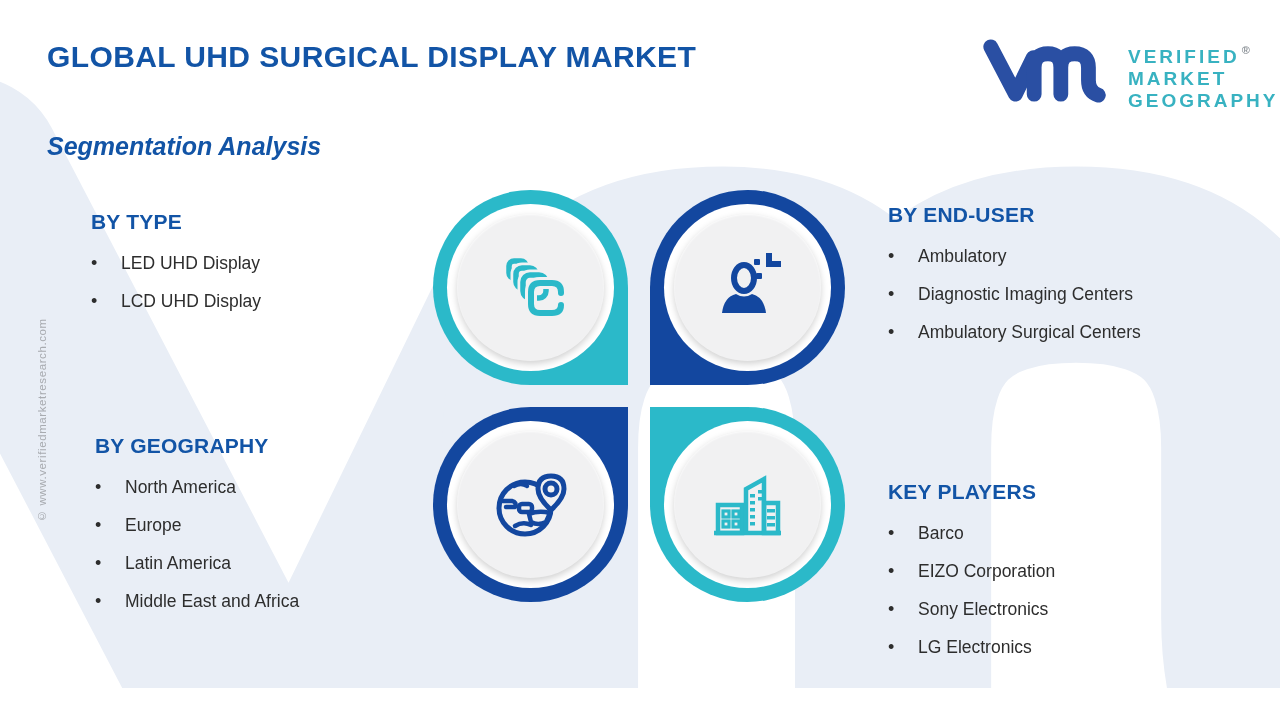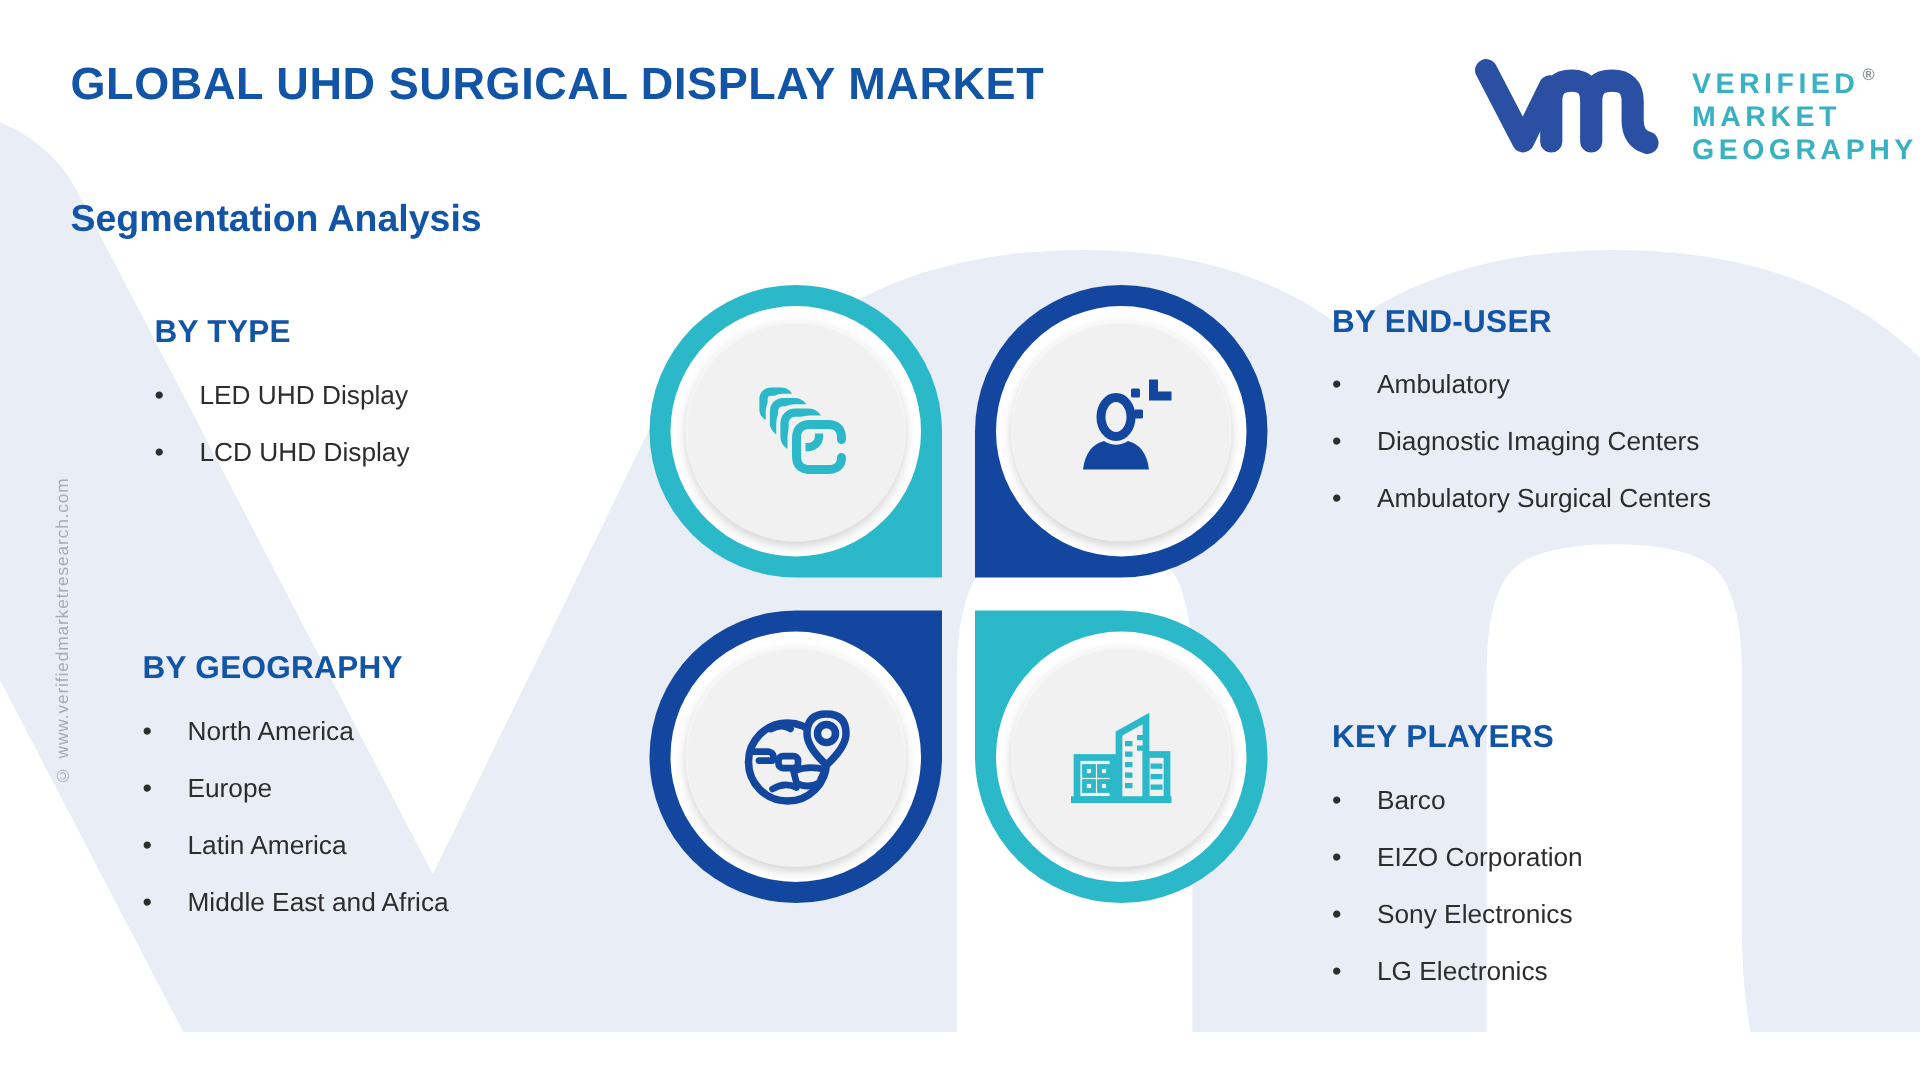--- a/index.html
+++ b/index.html
@@ -10,28 +10,28 @@
              color:var(--watermark);pointer-events:none;}
   
   .title{position:absolute;left:47px;top:40px;font-size:30px;font-weight:700;
          color:var(--heading-blue);letter-spacing:.4px;white-space:nowrap;}
   .logo{position:absolute;left:980px;top:33px;display:flex;align-items:flex-start;}
   .logo-mark{width:134px;height:75px;color:var(--logo-blue);}
   .logo-text{margin-left:14px;margin-top:6px;font-size:19px;font-weight:700;
              letter-spacing:3px;line-height:22px;color:var(--logo-teal);white-space:nowrap;}
   .reg{font-size:11px;color:#8a9096;vertical-align:9px;letter-spacing:0;margin-left:2px;}
   .section-title{position:absolute;left:47px;top:132px;font-size:25px;font-weight:700;
-                 color:var(--heading-blue);}
+                 color:var(--heading-blue);font-style:italic;}
   
   .seg{position:absolute;width:350px;}
   .seg-heading{font-size:21px;font-weight:700;color:var(--heading-blue);
                letter-spacing:.2px;margin-bottom:10px;}
   .seg-item{display:flex;align-items:center;height:38px;font-size:17.5px;color:var(--text-dark);}
   .dot{width:30px;font-size:18px;color:var(--text-dark);flex:0 0 30px;}
-  #sec-type{left:103px;top:210px;}
+  #sec-type{left:91px;top:210px;}
   #sec-enduser{left:888px;top:203px;}
   #sec-geo{left:95px;top:434px;}
   #sec-players{left:888px;top:434px;margin-top:46px;}
   
   .quads{position:absolute;left:433px;top:190px;display:grid;
          grid-template-columns:195px 195px;grid-template-rows:195px 195px;gap:22px;}
   .quad{position:relative;width:195px;height:195px;}
   .quad.teal{background:var(--teal);}
   .quad.navy{background:var(--navy);}
   .quad.q1{border-radius:50% 50% 0 50%;}

